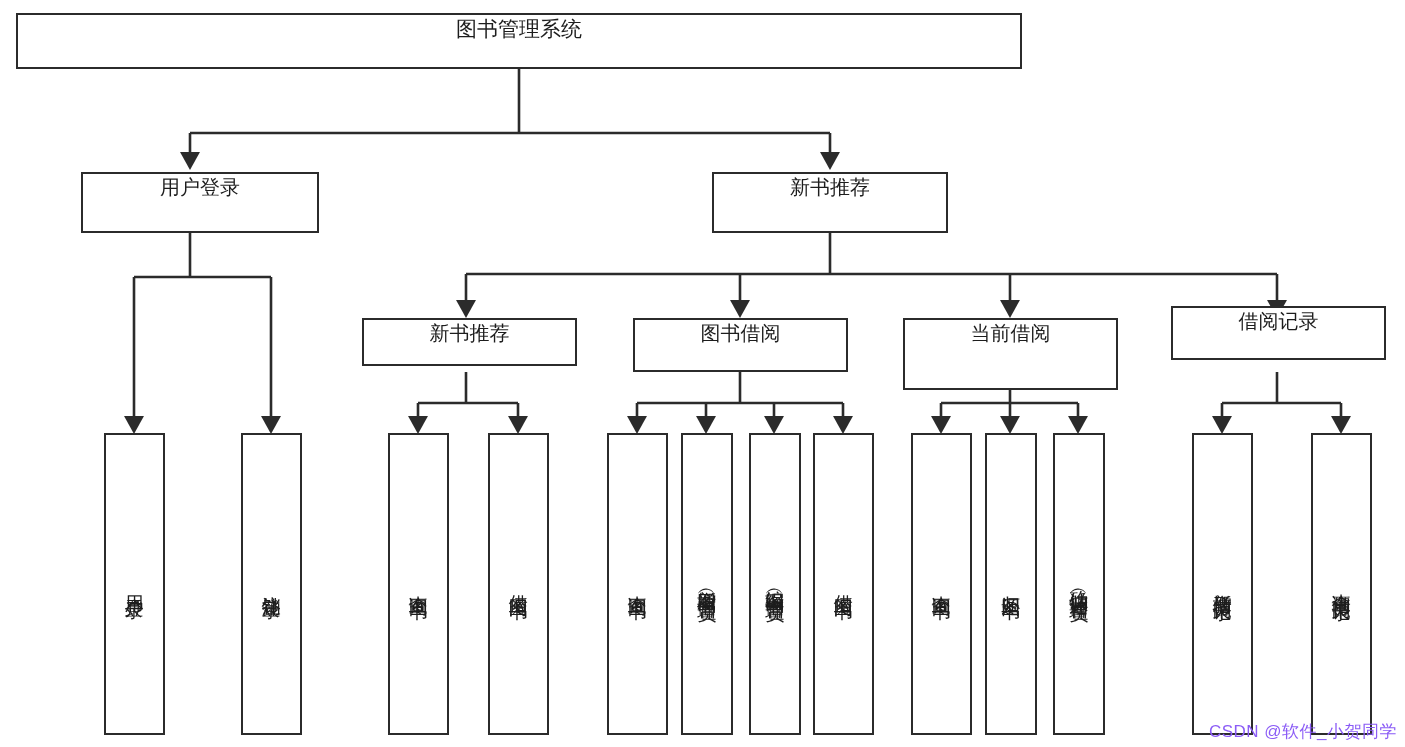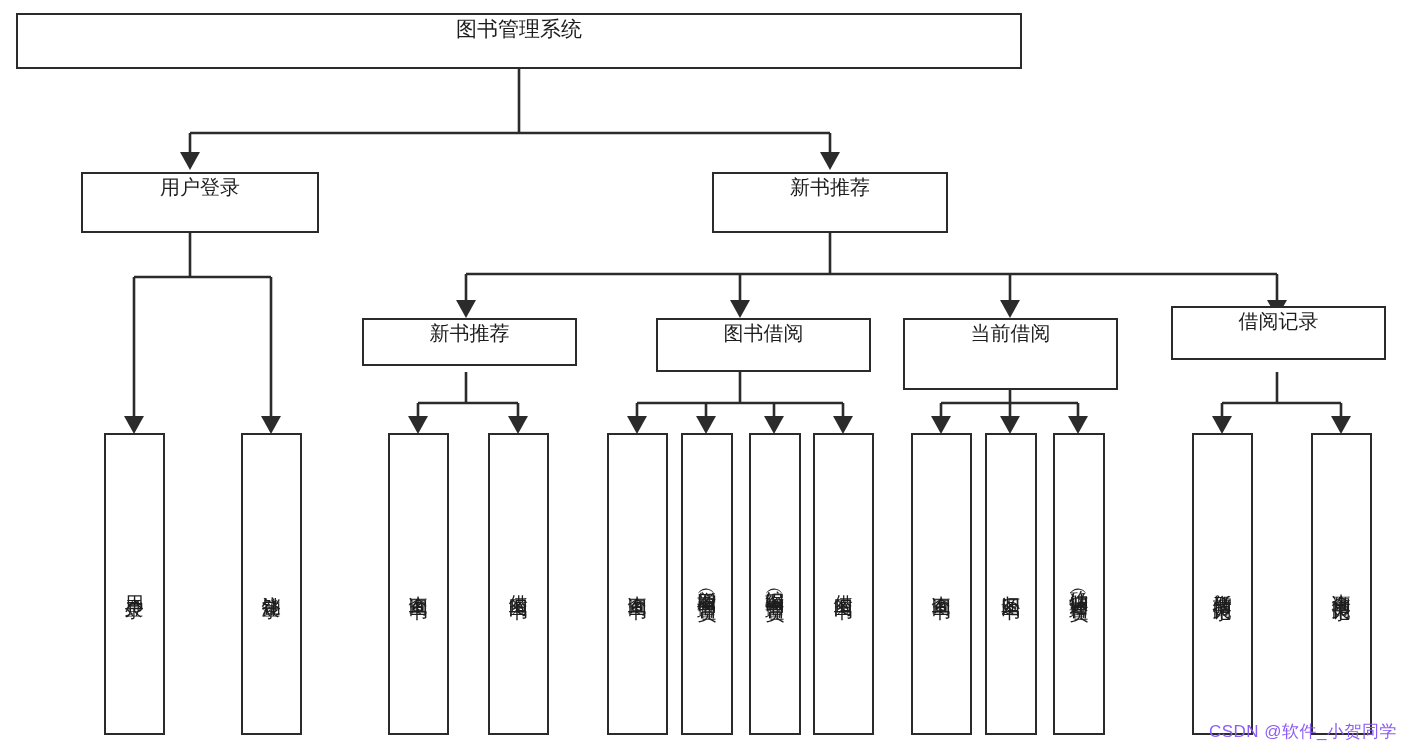--- a/index.html
+++ b/index.html
@@ -140,21 +140,21 @@
   </div>
 
   <div class="node level1" style="left:712px; top:172px; width:236px; height:61px;">
     <span class="label">新书推荐</span>
   </div>
 
   <div class="node level2" style="left:362px; top:318px; width:215px; height:48px;">
     <span class="label">新书推荐</span>
   </div>
 
-  <div class="node level2" style="left:656px; top:318px; width:215px; height:54px;">
+  <div class="node level2" style="left:633px; top:318px; width:215px; height:54px;">
     <span class="label">图书借阅</span>
   </div>
 
   <div class="node level2" style="left:903px; top:318px; width:215px; height:72px;">
     <span class="label">当前借阅</span>
   </div>
 
   <div class="node level2" style="left:1171px; top:306px; width:215px; height:54px;">
     <span class="label">借阅记录</span>
   </div>

